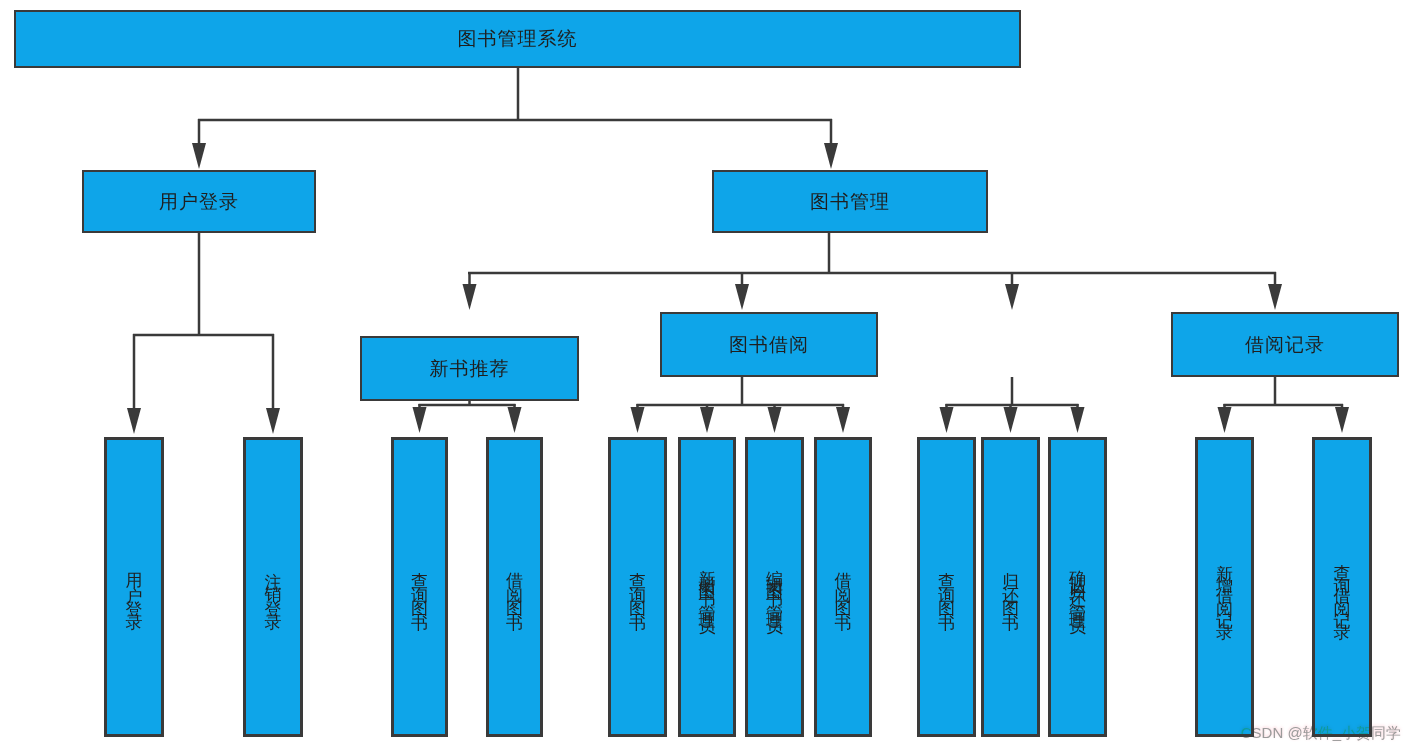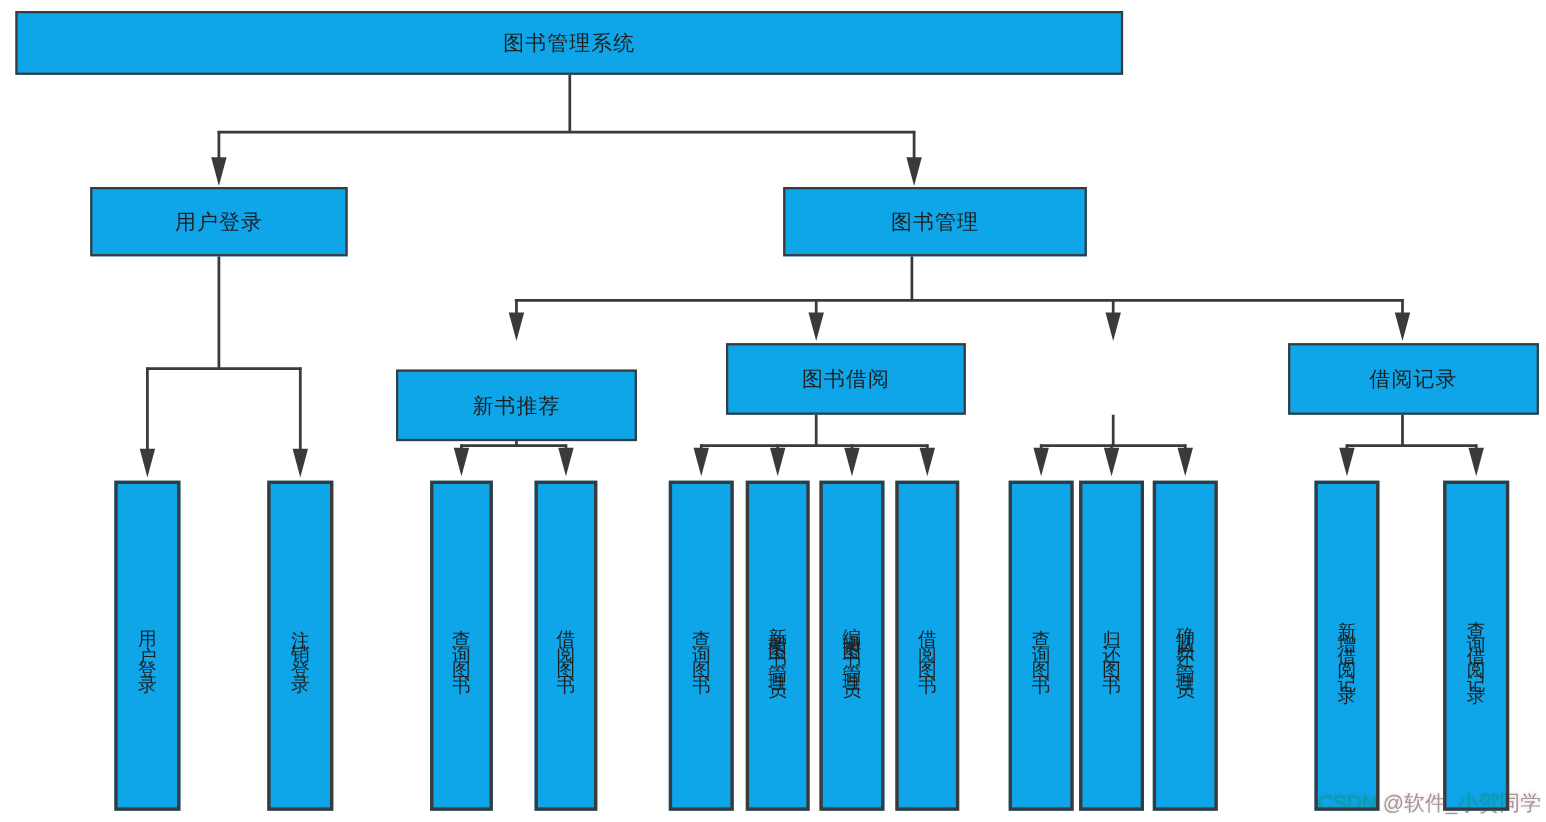--- a/index.html
+++ b/index.html
@@ -48,21 +48,21 @@
     white-space: nowrap;
   }
   .vs4 { letter-spacing: 14px; }
   .vs6 { letter-spacing: 12px; }
   .vsL { letter-spacing: 7px; }
   .watermark {
     position: absolute;
     right: 4px;
     bottom: 4px;
     z-index: 3;
-    font-size: 19px;
+    font-size: 15px;
     color: #9b9b9b;
     mix-blend-mode: darken;
     text-shadow: 0 -1px 3px rgba(248, 120, 140, 0.40);
     white-space: nowrap;
   }
 </style>
 </head>
 <body>
 
 <div class="stage">

